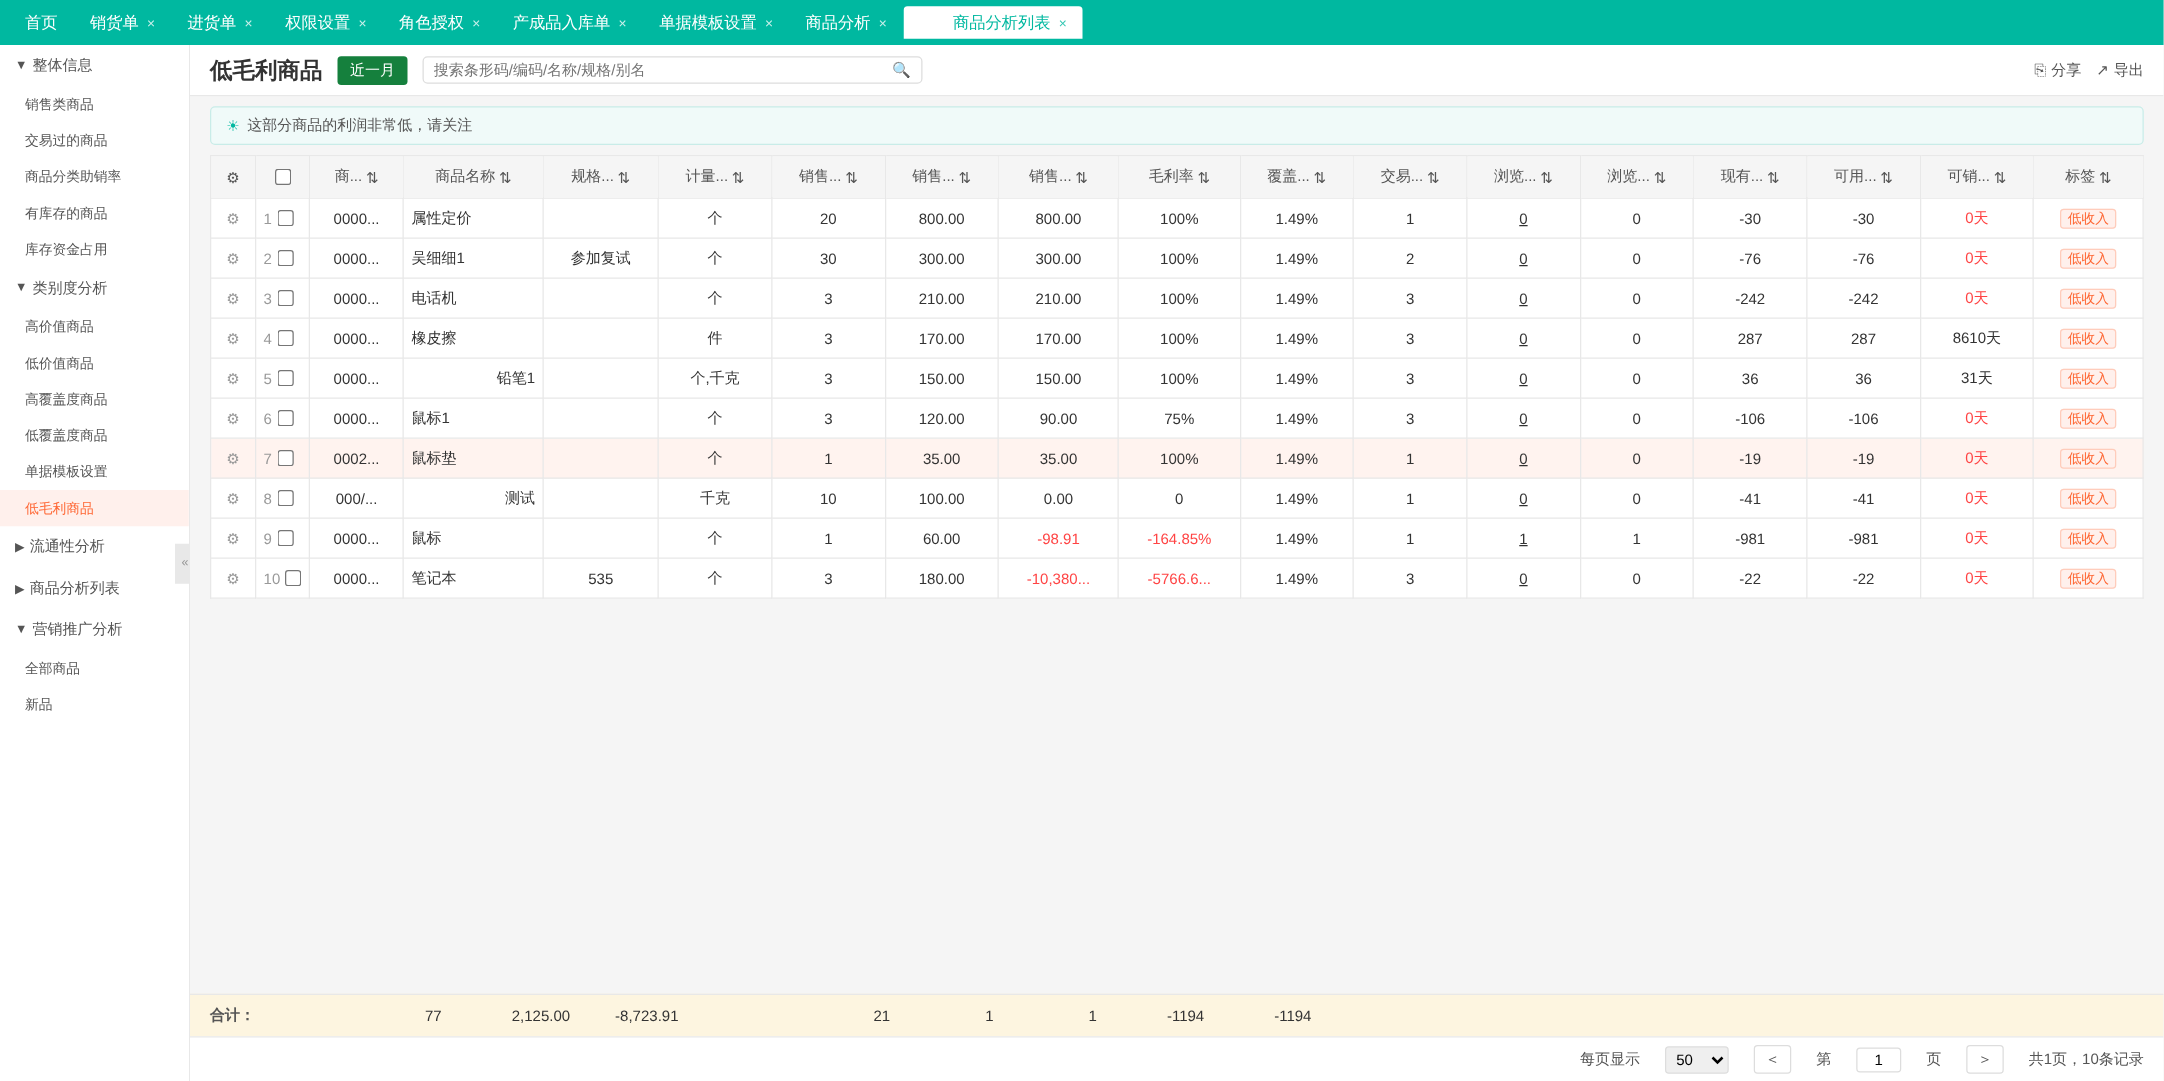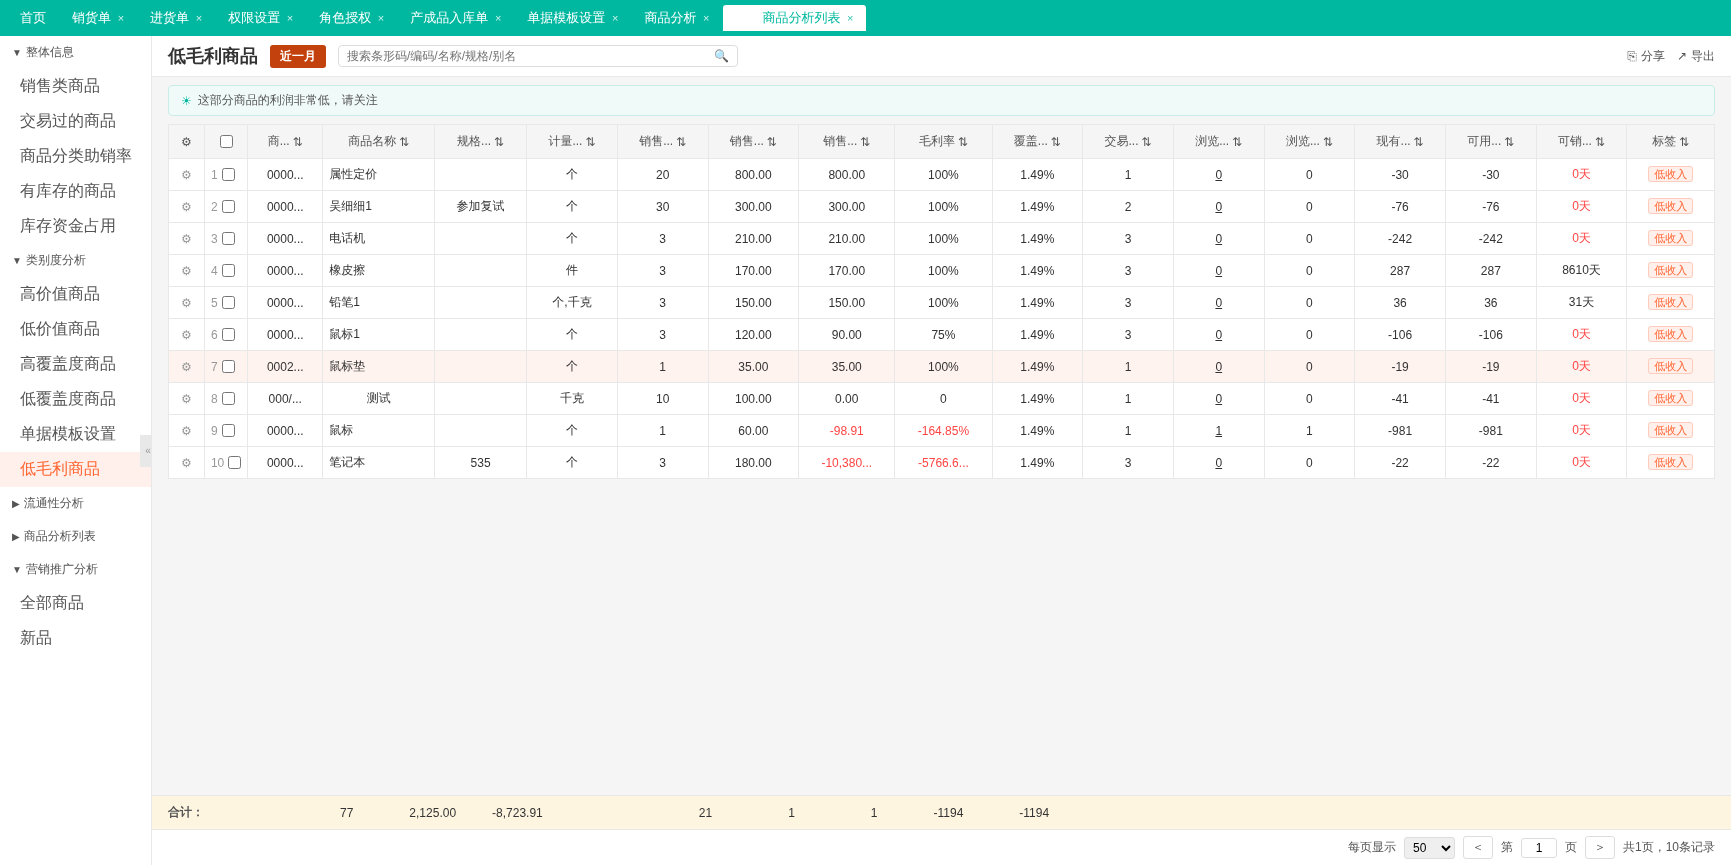--- a/index.html
+++ b/index.html
@@ -42,21 +42,21 @@
       padding: 8px 12px;
       font-size: 12px;
       color: #555;
       cursor: pointer;
     }
     .sidebar-group-title .arrow { margin-right: 4px; font-size: 10px; }
     .sidebar-item {
       padding: 7px 12px 7px 20px;
       cursor: pointer;
       color: #555;
-      font-size: 16px;
+      font-size: 11px;
     }
     .sidebar-item.active { background: #fff0ec; color: #ff6633; }
     .collapse-btn {
       position: absolute;
       left: 140px;
       top: 50%;
       transform: translateY(-50%);
       width: 16px;
       height: 32px;
       background: #e8e8e8;
@@ -87,28 +87,27 @@
       background: #fff;
       border-bottom: 1px solid #e8e8e8;
       gap: 12px;
     }
     .page-title {
       font-size: 18px;
       font-weight: bold;
       color: #333;
     }
     .period-btn {
-      background: #c2410c;
+      background: #15803d;
       color: #fff;
       border: none;
       padding: 3px 10px;
       border-radius: 3px;
       cursor: pointer;
       font-size: 12px;
-      font-weight: bold;
     }
     .search-box {
       display: flex;
       align-items: center;
       border: 1px solid #ddd;
       border-radius: 4px;
       padding: 3px 8px;
       flex: 1;
       max-width: 400px;
       background: #fff;
@@ -217,21 +216,21 @@
     .footer-label { color: #555; font-weight: bold; }
 
     
     .pagination-bar {
       display: flex;
       align-items: center;
       justify-content: flex-end;
       padding: 6px 16px;
       background: #fff;
       border-top: 1px solid #e8e8e8;
-      gap: 8px;
+      gap: 20px;
       font-size: 12px;
       color: #555;
     }
     .page-size-select {
       border: 1px solid #ddd;
       border-radius: 3px;
       padding: 2px 4px;
       font-size: 12px;
     }
     .page-btn {
@@ -510,21 +509,21 @@
     </tr>
             <tr>
       <td class="settings-icon">⚙</td>
       <td class="checkbox-cell">
         <div style="display:flex;align-items:center;gap:4px;">
           <span class="row-num">5</span>
           <input type="checkbox" style="">
         </div>
       </td>
       <td>0000...</td>
-      <td style="text-align:left;">铅笔1</td>
+      <td style="text-align:right;">铅笔1</td>
       <td></td>
       <td>个,千克</td>
       <td>3</td>
       <td>150.00</td>
       <td style="color:#333">150.00</td>
       <td style="color:#333">100%</td>
       <td>1.49%</td>
       <td>3</td>
       <td class="link-underline">0</td>
       <td>0</td>
@@ -585,21 +584,21 @@
     </tr>
             <tr>
       <td class="settings-icon">⚙</td>
       <td class="checkbox-cell">
         <div style="display:flex;align-items:center;gap:4px;">
           <span class="row-num">8</span>
           <input type="checkbox" style="">
         </div>
       </td>
       <td>000/...</td>
-      <td style="text-align:center;">测试</td>
+      <td style="text-align:right;">测试</td>
       <td></td>
       <td>千克</td>
       <td>10</td>
       <td>100.00</td>
       <td style="color:#333">0.00</td>
       <td style="color:#333">0</td>
       <td>1.49%</td>
       <td>1</td>
       <td class="link-underline">0</td>
       <td>0</td>

